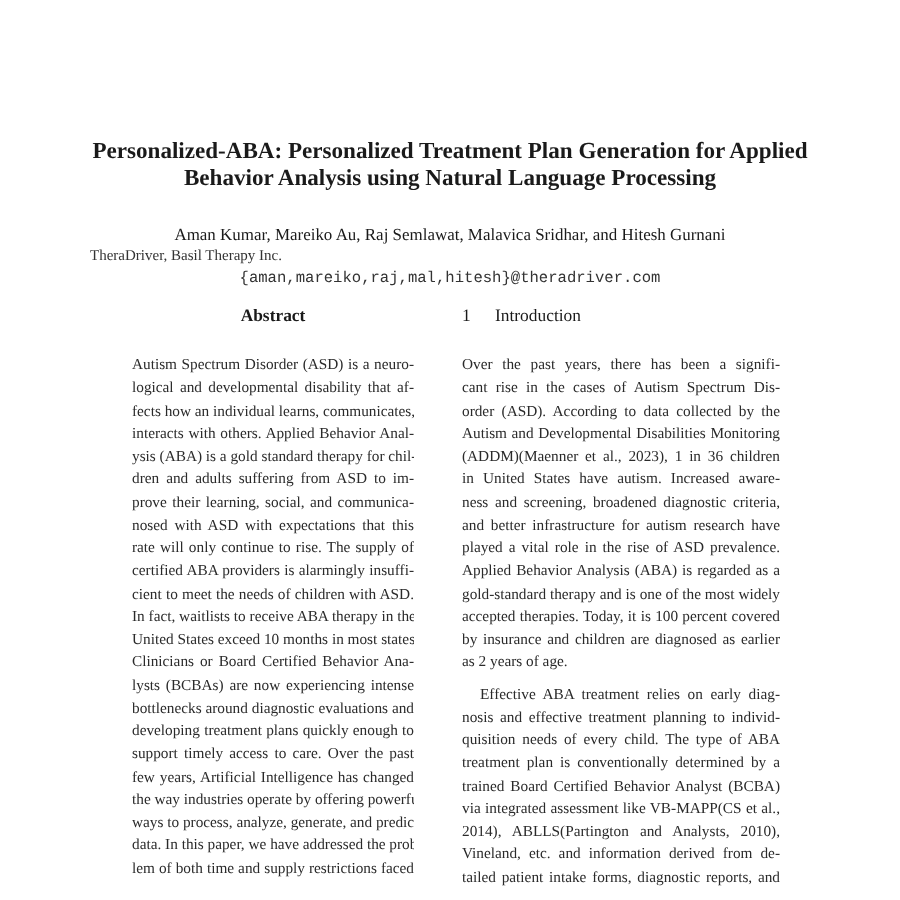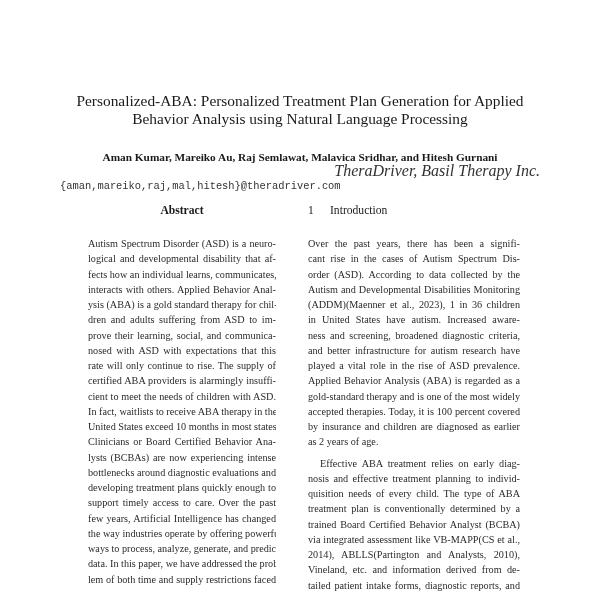--- a/index.html
+++ b/index.html
@@ -1,20 +1,20 @@
 <!DOCTYPE html>
 <html><head>
 <meta charset="utf-8">
 <style>
   html, body { margin:0; padding:0; }
   body { width:600px; height:600px; overflow:hidden; background:#ffffff; position:relative; font-family:"Liberation Serif", "DejaVu Serif", serif; color:#222; }
-  .title { position:absolute; left:60px; width:480px; top:92px; text-align:center; font-weight:normal; font-size:15.4px; line-height:18px; color:#1a1a1a; }
-  .authors { position:absolute; left:60px; width:480px; top:150px; text-align:center; font-weight:bold; font-size:11.3px; line-height:14px; color:#1a1a1a; }
-  .affil { position:absolute; left:60px; width:480px; top:164px; text-align:right; font-size:16px; line-height:14px; color:#333;font-style:italic; }
-  .email { position:absolute; left:60px; width:480px; top:179px; font-family:"Liberation Mono","DejaVu Sans Mono",monospace; font-size:10.4px; line-height:14px; color:#333; }
+  .title { position:absolute; left:60px; width:480px; top:92px; text-align:center; font-weight:bold; font-size:15.4px; line-height:18px; color:#1a1a1a; }
+  .authors { position:absolute; left:60px; width:480px; top:150px; text-align:center; font-weight:normal; font-size:11.3px; line-height:14px; color:#1a1a1a; }
+  .affil { position:absolute; left:60px; width:480px; top:164px; text-align:left; font-size:10px; line-height:14px; color:#333; }
+  .email { position:absolute; left:60px; width:480px; top:179px; text-align:center; font-family:"Liberation Mono","DejaVu Sans Mono",monospace; font-size:10.4px; line-height:14px; color:#333; }
   .abs-head { position:absolute; left:88px; width:188px; top:204px; text-align:center; font-weight:bold; font-size:11.6px; line-height:14px; color:#1a1a1a; }
   .sec-head { position:absolute; left:308px; top:204px; font-weight:normal; font-size:11.6px; line-height:14px; color:#1a1a1a; white-space:nowrap; }
   .sec-head .num { display:inline-block; width:22px; }
   .col { position:absolute; font-size:10.2px; line-height:15.25px; color:#2a2a2a; }
   .col .ln { display:block; white-space:nowrap; text-align:justify; text-align-last:justify; height:15.25px; overflow:hidden; }
   .col .ln.last { text-align-last:left; }
   .col .ln.indent { padding-left:12px; }
   .left { left:88px; width:188px; top:236px; }
   .right { left:308px; width:212px; top:236px; }
 </style>

